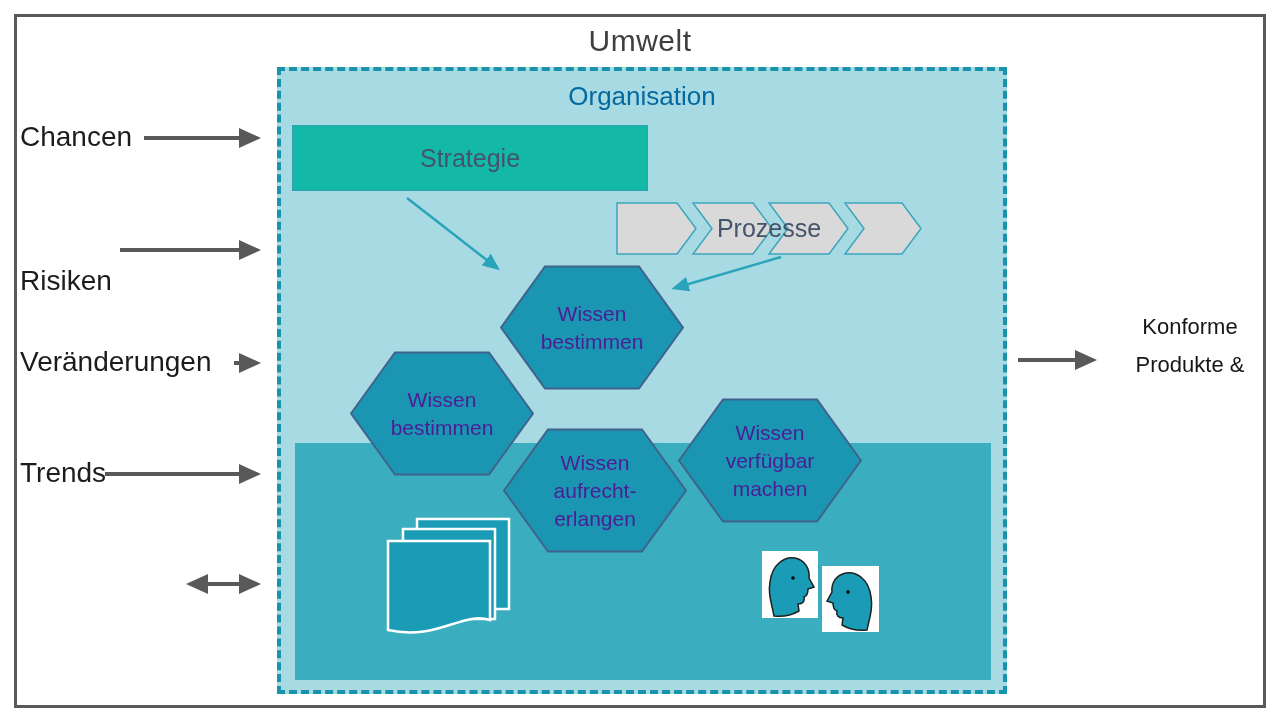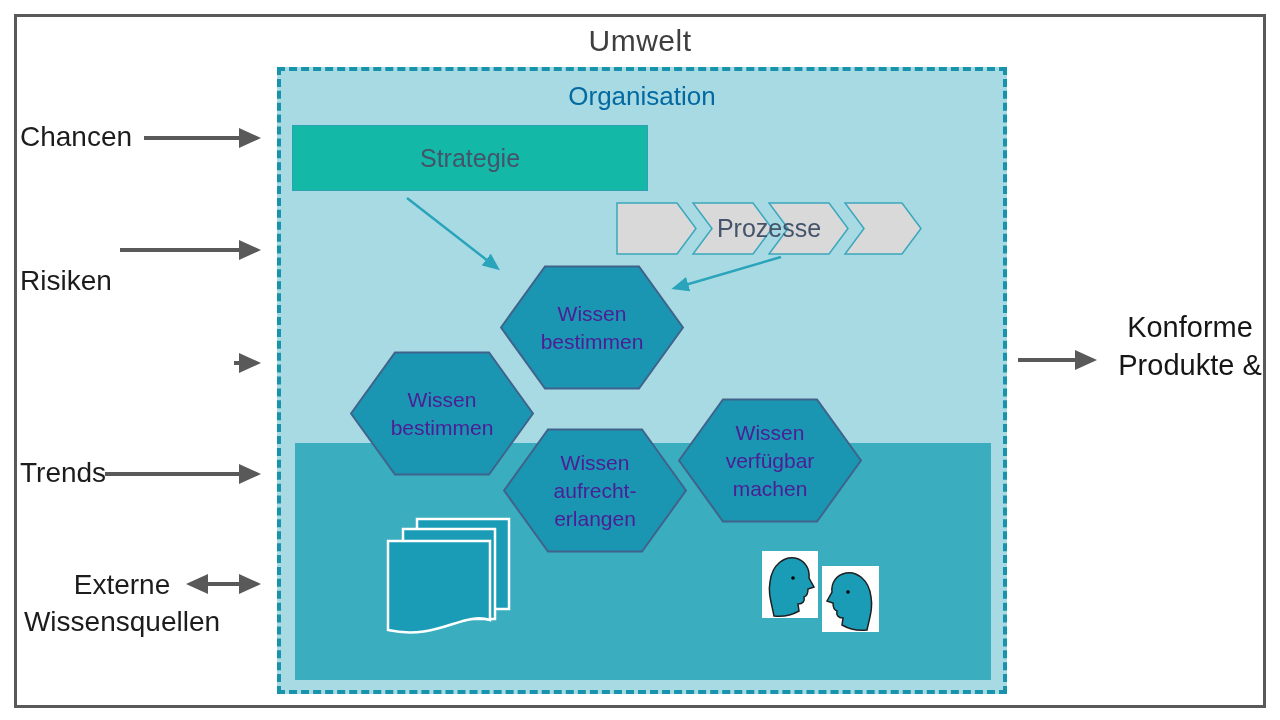--- a/index.html
+++ b/index.html
@@ -46,21 +46,21 @@
     align-items:center;justify-content:center;
     font-size:21px;line-height:28px;color:#4c1d95;text-align:center;
   }
   .side-label{font-size:28px;color:#1c1c1c;white-space:nowrap;}
   .externe-block{
     left:14px;top:566px;width:216px;text-align:center;
     font-size:28px;line-height:37px;color:#1c1c1c;
   }
   .output-block{
     left:1108px;top:308px;width:164px;text-align:center;
-    font-size:29px;line-height:38px;color:#161616;
+    font-size:22px;line-height:38px;color:#161616;
   }
   svg{display:block;}
 </style>
 </head>
 <body>
 
 <div class="stage">
 
   <div class="abs outer-box"></div>
   <div class="abs umwelt-title">Umwelt</div>
@@ -162,25 +162,22 @@
       <line x1="1018" y1="360" x2="1093" y2="360" marker-end="url(#ah-dark)"></line>
     </g>
     <g stroke="#2aa4ba" stroke-width="2.5">
       <line x1="407" y1="198" x2="497" y2="268" marker-end="url(#ah-teal)"></line>
       <line x1="781" y1="257" x2="675" y2="288" marker-end="url(#ah-teal)"></line>
     </g>
   </svg>
 
   <div class="abs side-label" style="left:20px;top:121px;">Chancen</div>
   <div class="abs side-label" style="left:20px;top:233px;margin-top:32px;">Risiken</div>
+  <div class="abs side-label" style="left:20px;top:346px;">Veränderungen</div>
   <div class="abs side-label" style="left:20px;top:457px;">Trends</div>
 
-  <div class="abs externe-block">
-    <div>Externe</div>
-    <div>Wissensquellen</div>
-  </div>
 
   <div class="abs output-block">
     <div>Konforme</div>
     <div>Produkte &amp;</div>
   </div>
 
 </div>
 
 </body></html>

